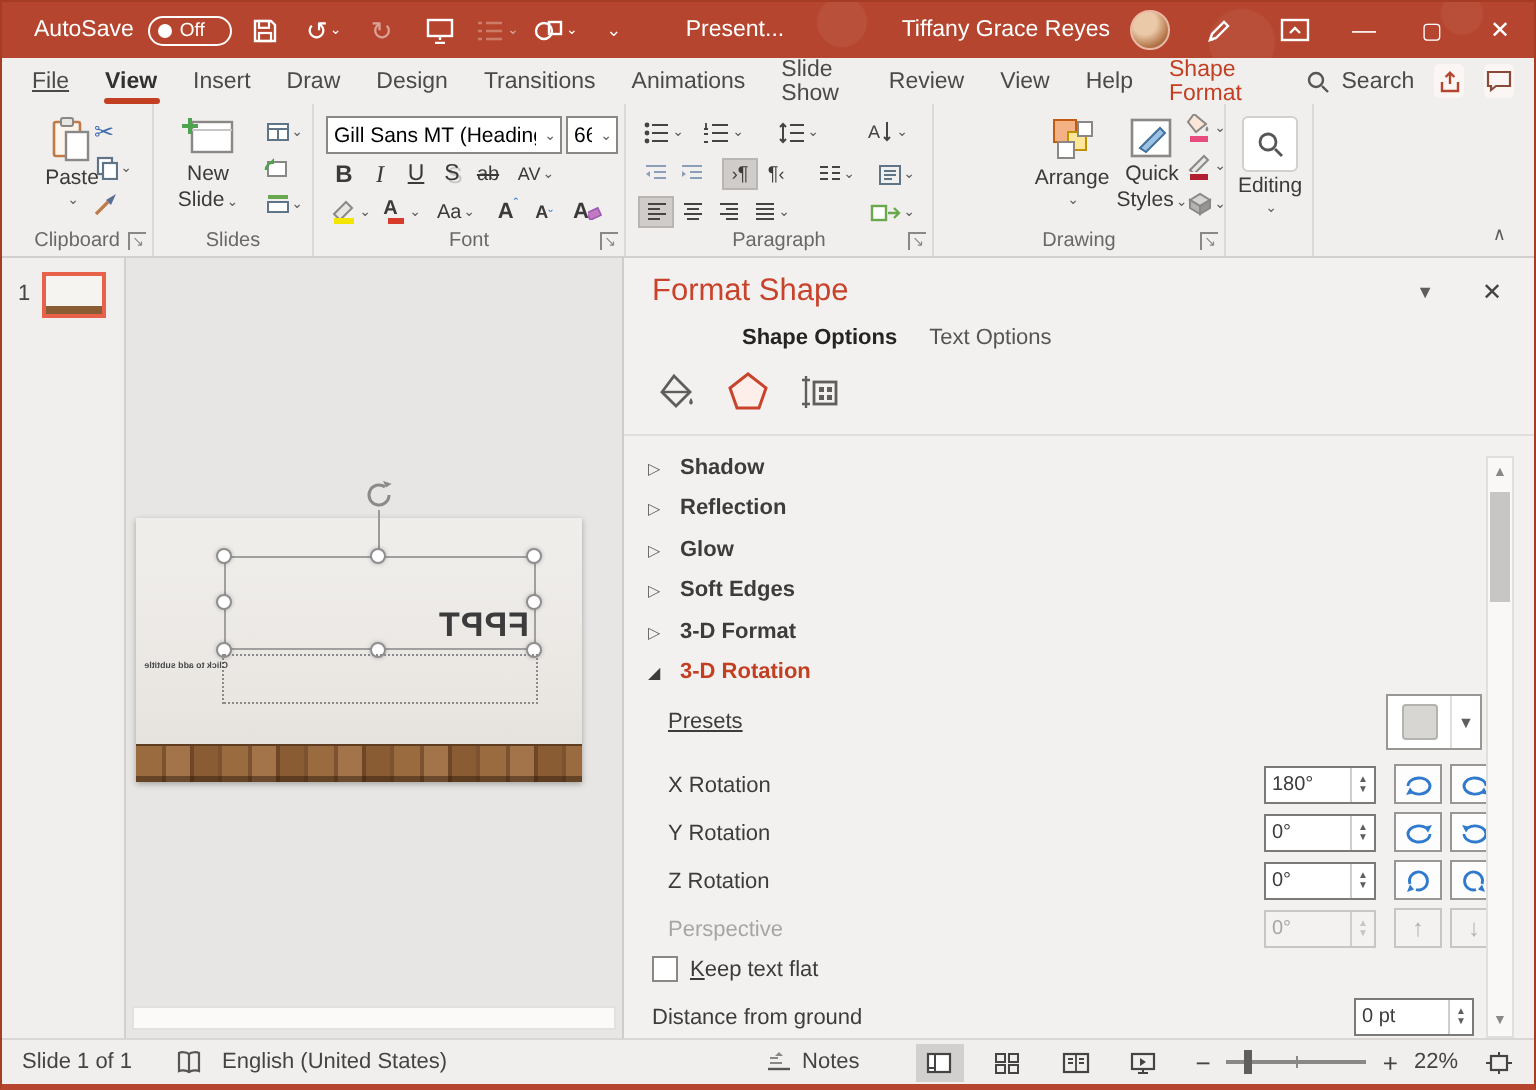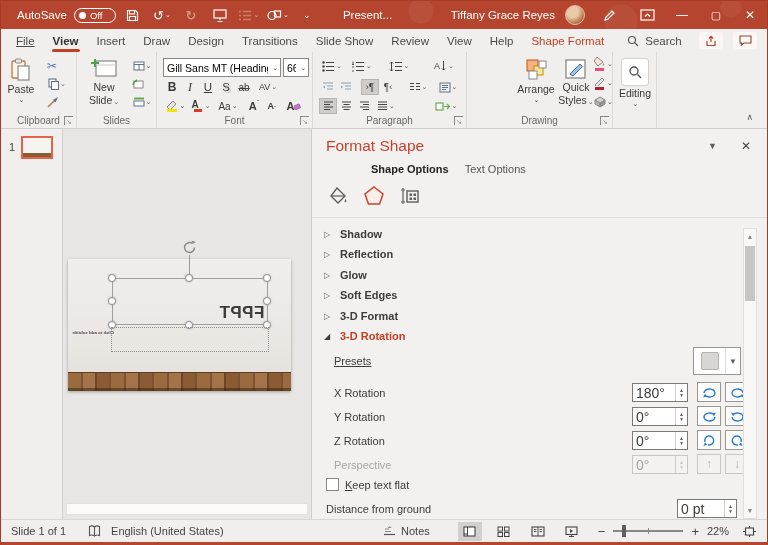--- a/index.html
+++ b/index.html
@@ -106,21 +106,21 @@
   .picon { width:24px; height:24px; display:flex; align-items:center; justify-content:center; }
   .pdivider { position:absolute; left:0; right:0; top:88px; height:1px; background:#e1dfdd; }
   .sec-row { position:absolute; left:0; right:20px; height:18px; display:flex; align-items:center; gap:8px; padding-left:12px; }
   .sec-arrow { font-size:8px; color:#605e5c; width:8px; }
   .sec-label { font-weight:bold; font-size:11px; }
   .sec-red { color:#c33f22; }
   .prow-label { position:absolute; left:22px; font-size:11px; }
   .prow-label u, .sec-label u { text-decoration:underline; }
   .dis { color:#a8a6a4; }
   .spinbox { position:absolute; width:56px; height:19px; background:#fff; border:1px solid #7a7a78; display:flex; }
-  .spinbox input { flex:1; min-width:0; border:none; outline:none; font-size:14px; font-family:inherit; padding:0 3px; background:transparent; color:#3d3c3b; }
+  .spinbox input { flex:1; min-width:0; border:none; outline:none; font-size:10px; font-family:inherit; padding:0 3px; background:transparent; color:#3d3c3b; }
   .spinner { width:12px; border-left:1px solid #d0cecc; display:flex; flex-direction:column; align-items:center; justify-content:center; font-size:5px; color:#605e5c; line-height:5px; }
   .spinbox.dis2 { background:#f3f2f1; border-color:#c8c6c4; }
   .spinbox.dis2 input { color:#a8a6a4; }
   .rbtn { position:absolute; width:24px; height:20px; background:#fdfdfd; border:1px solid #99979
 4; border:1px solid #999794; display:flex; align-items:center; justify-content:center; }
   .rbtn.dis3 { background:#f3f2f1; border-color:#c8c6c4; color:#b5b3b1; font-size:12px; }
   .presetbtn { position:absolute; left:381px; top:218px; width:48px; height:28px; background:#fff;
                border:1px solid #999794; display:flex; align-items:center; }
   .preset-square { width:18px; height:18px; margin-left:7px; background:#d8d6d3; border:1px solid #b5b3b0; border-radius:2px; }
   .preset-arrow { flex:1; text-align:center; font-size:8px; color:#605e5c; border-left:1px solid #e0deda; align-self:stretch; display:flex; align-items:center; justify-content:center; margin-left:6px; }
@@ -230,20 +230,23 @@
     <div class="tab">
         <span>Draw</span>
       </div>
     <div class="tab">
         <span>Design</span>
       </div>
     <div class="tab">
         <span>Transitions</span>
       </div>
     <div class="tab">
+        <span>Animations</span>
+      </div>
+    <div class="tab">
         <span>Slide Show</span>
       </div>
     <div class="tab">
         <span>Review</span>
       </div>
     <div class="tab">
         <span>View</span>
       </div>
     <div class="tab">
         <span>Help</span>
@@ -268,21 +271,21 @@
     <div class="mini-btn" style="margin-right:10px;">
       <svg width="13" height="11" viewBox="0 0 13 11">
           <path d="M1 1h11v7H5l-2.5 2V8H1z" fill="none" stroke="#8a4a38" stroke-width="1.1"></path>
         </svg>
     </div>
   </div>
 
   <div class="ribbon">
 
     <div class="group" style="left:0;width:76px;">
-      <div class="bigbtn" style="left:5px;top:6px;width:30px;">
+      <div class="bigbtn" style="left:20px;top:6px;width:30px;">
         <svg width="22" height="24" viewBox="0 0 22 24">
             <rect x="2" y="3" width="13" height="17" rx="1" fill="#fdf4ec" stroke="#c07b4a" stroke-width="1.3"></rect>
             <rect x="5.5" y="1" width="6" height="4" rx="1" fill="#e8e6e3" stroke="#8a8886" stroke-width="1"></rect>
             <rect x="8" y="8" width="11" height="14" fill="#fff" stroke="#8a8886" stroke-width="1.2"></rect>
           </svg>
         <span>Paste</span>
         <span class="dd">⌄</span>
       </div>
       <div class="sbtn" style="left:42px;top:6px;">
           <span style="color:#3f6fae;font-size:12px;">✂</span>

